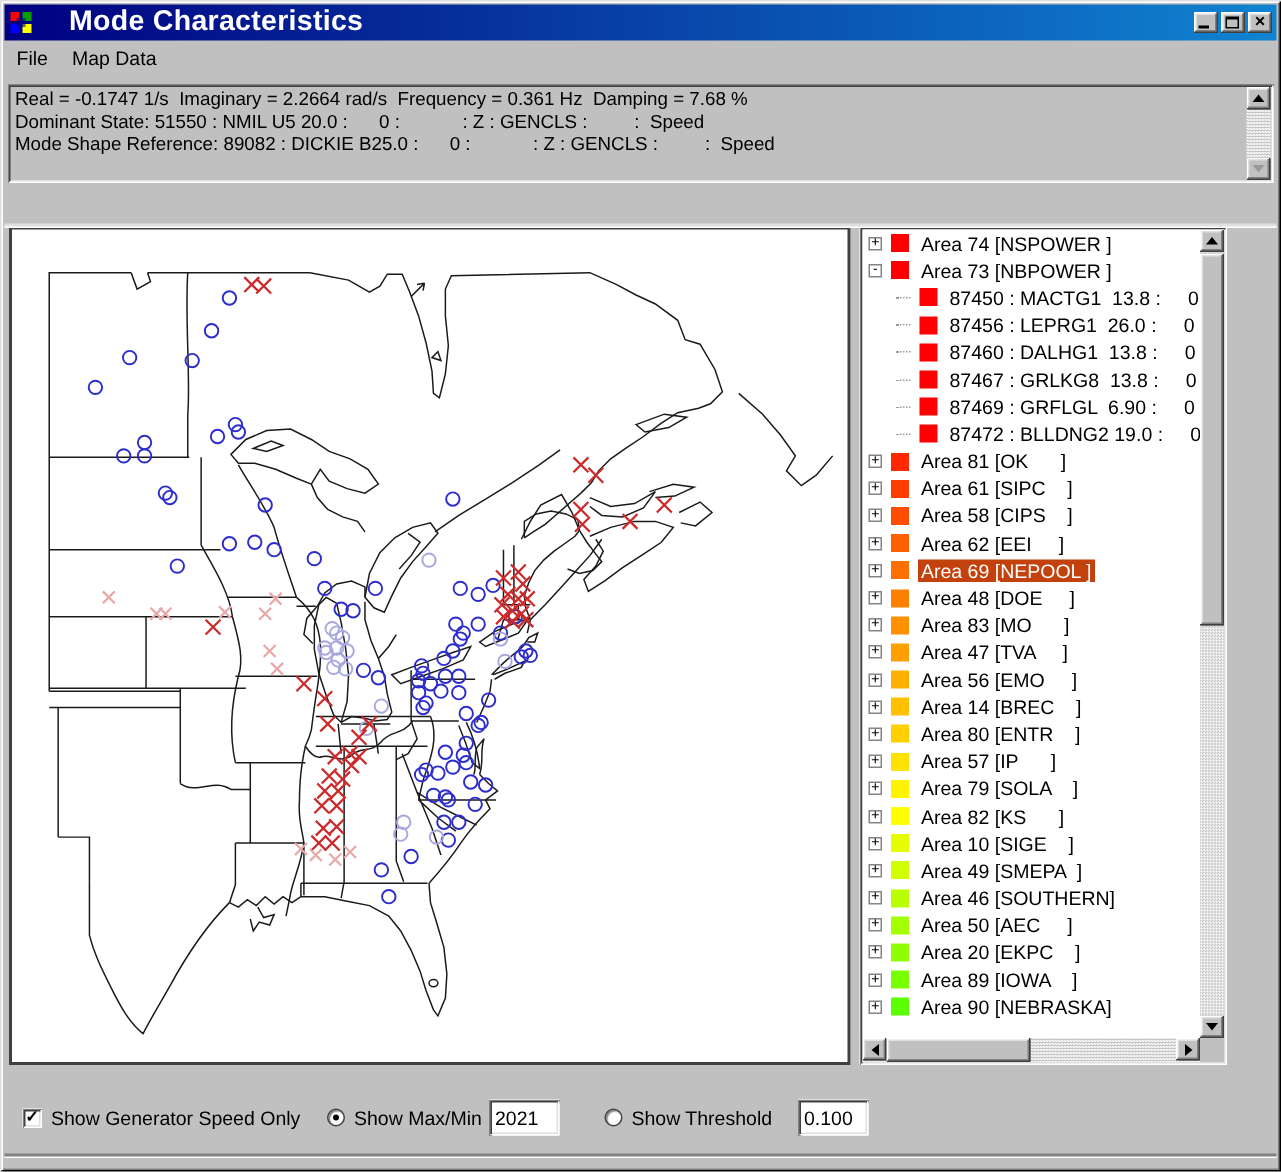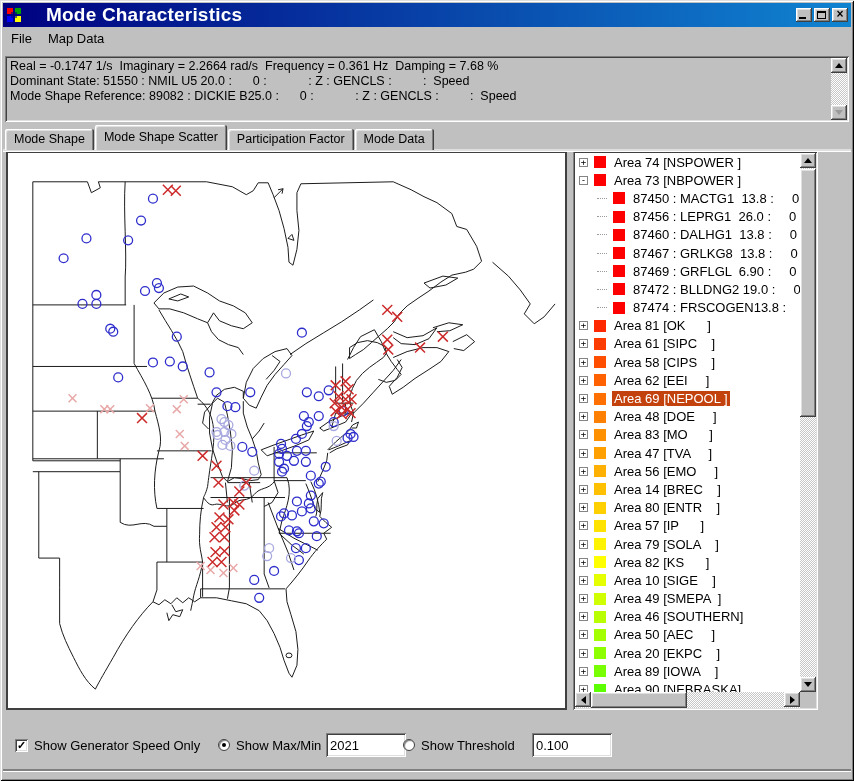--- a/index.html
+++ b/index.html
@@ -79,21 +79,21 @@
   .checkbox { position:absolute; left:15px; top:8px; width:13px; height:13px; background:#fff;
     box-shadow: inset 1px 1px 0 #808080, inset -1px -1px 0 #fff, inset 2px 2px 0 #404040, inset -2px -2px 0 #dfdfdf;
     font-size:11px; line-height:13px; text-align:center; font-weight:bold; }
   .lbl-check { position:absolute; left:34px; top:7px; }
   .radio { position:absolute; top:8px; width:12px; height:12px; border-radius:50%; background:#fff;
     box-shadow: inset 1px 1px 1px #808080, inset -1px -1px 1px #fff; border:1px solid #404040; }
   .radio .dot { position:absolute; left:3px; top:3px; width:4px; height:4px; border-radius:50%; background:#000; display:none; }
   .radio.on .dot { display:block; }
   .r1 { left:218px; } .lbl-r1 { position:absolute; left:236px; top:7px; }
   .r2 { left:403px; } .lbl-r2 { position:absolute; left:421px; top:7px;text-align:right; }
-  .txtbox { position:absolute; top:2px; width:80px; height:24px; background:#fff; border:none; font-size:13px; padding:2px 4px; font-family:"Liberation Sans",sans-serif; color:#000;
+  .txtbox { position:absolute; top:2px; width:47px; height:24px; background:#fff; border:none; font-size:13px; padding:2px 4px; font-family:"Liberation Sans",sans-serif; color:#000;
     box-shadow: inset 1px 1px 0 #808080, inset -1px -1px 0 #fff, inset 2px 2px 0 #404040, inset -2px -2px 0 #dfdfdf; }
   .in1 { left:326px; } .in2 { left:532px; }
   .bottom-etch { position:absolute; left:3px; top:769px; width:848px; height:2px; background:#808080; box-shadow:0 1px 0 #fff; }
 </style>
 </head>
 <body>
 
 <div class="window">
 
   <div class="titlebar">
@@ -132,26 +132,20 @@
     <div class="info-scroll">
       <div class="sb-btn">
           <span class="tri-up"></span>
         </div>
       <div class="sb-btn bottom">
           <span class="tri-down dis"></span>
         </div>
     </div>
   </div>
 
-  <div class="tabstrip">
-    <div class="tab">Mode Shape</div>
-    <div class="tab active">Mode Shape Scatter</div>
-    <div class="tab">Participation Factor</div>
-    <div class="tab">Mode Data</div>
-  </div>
   <div class="content-top-line"></div>
 
   <div class="map-panel">
     <svg viewBox="0 0 561 559" preserveAspectRatio="none">
       <g stroke="#1a1a1a" stroke-width="1" fill="none">
 
         <path d="M25,310 V29 H80 M80,29 l4,11 l9,-5 l-2,-6 M91,29 H200"></path>
 
         <path d="M25,153 H119 M25,215 H140 M25,260 H148 M25,308 H157 M90,260 V308"></path>
         <path d="M25,310 H113 M25,321 H113 M113,308 V321 M31,321 V408 M31,408 H52 L52,438 M113,321 V372"></path>
@@ -366,21 +360,20 @@
   <div class="tree-panel">
     <div class="tree-rows" id="tree-rows">
         <div class="tree-row"><span style="flex: 0 0 4px;"></span><span class="t-box">+</span><span class="t-square" style="background: rgb(255, 0, 0);"></span><span class="t-label">Area 74 [NSPOWER ]</span></div>
         <div class="tree-row"><span style="flex: 0 0 4px;"></span><span class="t-box">-</span><span class="t-square" style="background: rgb(255, 0, 0);"></span><span class="t-label">Area 73 [NBPOWER ]</span></div>
         <div class="tree-row"><span style="flex: 0 0 22px;"></span><span class="t-conn" style="flex: 0 0 10px;"></span><span class="t-square" style="background: rgb(255, 0, 0);"></span><span class="t-label">87450 : MACTG1  13.8 :     0 :</span></div>
         <div class="tree-row"><span style="flex: 0 0 22px;"></span><span class="t-conn" style="flex: 0 0 10px;"></span><span class="t-square" style="background: rgb(255, 0, 0);"></span><span class="t-label">87456 : LEPRG1  26.0 :     0 :</span></div>
         <div class="tree-row"><span style="flex: 0 0 22px;"></span><span class="t-conn" style="flex: 0 0 10px;"></span><span class="t-square" style="background: rgb(255, 0, 0);"></span><span class="t-label">87460 : DALHG1  13.8 :     0 :</span></div>
         <div class="tree-row"><span style="flex: 0 0 22px;"></span><span class="t-conn" style="flex: 0 0 10px;"></span><span class="t-square" style="background: rgb(255, 0, 0);"></span><span class="t-label">87467 : GRLKG8  13.8 :     0 :</span></div>
         <div class="tree-row"><span style="flex: 0 0 22px;"></span><span class="t-conn" style="flex: 0 0 10px;"></span><span class="t-square" style="background: rgb(255, 0, 0);"></span><span class="t-label">87469 : GRFLGL  6.90 :     0 :</span></div>
         <div class="tree-row"><span style="flex: 0 0 22px;"></span><span class="t-conn" style="flex: 0 0 10px;"></span><span class="t-square" style="background: rgb(255, 0, 0);"></span><span class="t-label">87472 : BLLDNG2 19.0 :     0 :</span></div>
-        <div class="tree-row"><span style="flex: 0 0 22px;"></span><span class="t-conn" style="flex: 0 0 10px;"></span><span class="t-square" style="background: rgb(255, 0, 0);"></span><span class="t-label">87474 : FRSCOGEN13.8 :</span></div>
         <div class="tree-row"><span style="flex: 0 0 4px;"></span><span class="t-box">+</span><span class="t-square" style="background: rgb(255, 40, 0);"></span><span class="t-label">Area 81 [OK      ]</span></div>
         <div class="tree-row"><span style="flex: 0 0 4px;"></span><span class="t-box">+</span><span class="t-square" style="background: rgb(255, 60, 0);"></span><span class="t-label">Area 61 [SIPC    ]</span></div>
         <div class="tree-row"><span style="flex: 0 0 4px;"></span><span class="t-box">+</span><span class="t-square" style="background: rgb(255, 78, 0);"></span><span class="t-label">Area 58 [CIPS    ]</span></div>
         <div class="tree-row"><span style="flex: 0 0 4px;"></span><span class="t-box">+</span><span class="t-square" style="background: rgb(255, 96, 0);"></span><span class="t-label">Area 62 [EEI     ]</span></div>
         <div class="tree-row"><span style="flex: 0 0 4px;"></span><span class="t-box">+</span><span class="t-square" style="background: rgb(255, 112, 0);"></span><span class="t-label selected">Area 69 [NEPOOL ]</span></div>
         <div class="tree-row"><span style="flex: 0 0 4px;"></span><span class="t-box">+</span><span class="t-square" style="background: rgb(255, 128, 0);"></span><span class="t-label">Area 48 [DOE     ]</span></div>
         <div class="tree-row"><span style="flex: 0 0 4px;"></span><span class="t-box">+</span><span class="t-square" style="background: rgb(255, 144, 0);"></span><span class="t-label">Area 83 [MO      ]</span></div>
         <div class="tree-row"><span style="flex: 0 0 4px;"></span><span class="t-box">+</span><span class="t-square" style="background: rgb(255, 160, 0);"></span><span class="t-label">Area 47 [TVA     ]</span></div>
         <div class="tree-row"><span style="flex: 0 0 4px;"></span><span class="t-box">+</span><span class="t-square" style="background: rgb(255, 176, 0);"></span><span class="t-label">Area 56 [EMO     ]</span></div>
         <div class="tree-row"><span style="flex: 0 0 4px;"></span><span class="t-box">+</span><span class="t-square" style="background: rgb(255, 192, 0);"></span><span class="t-label">Area 14 [BREC    ]</span></div>

